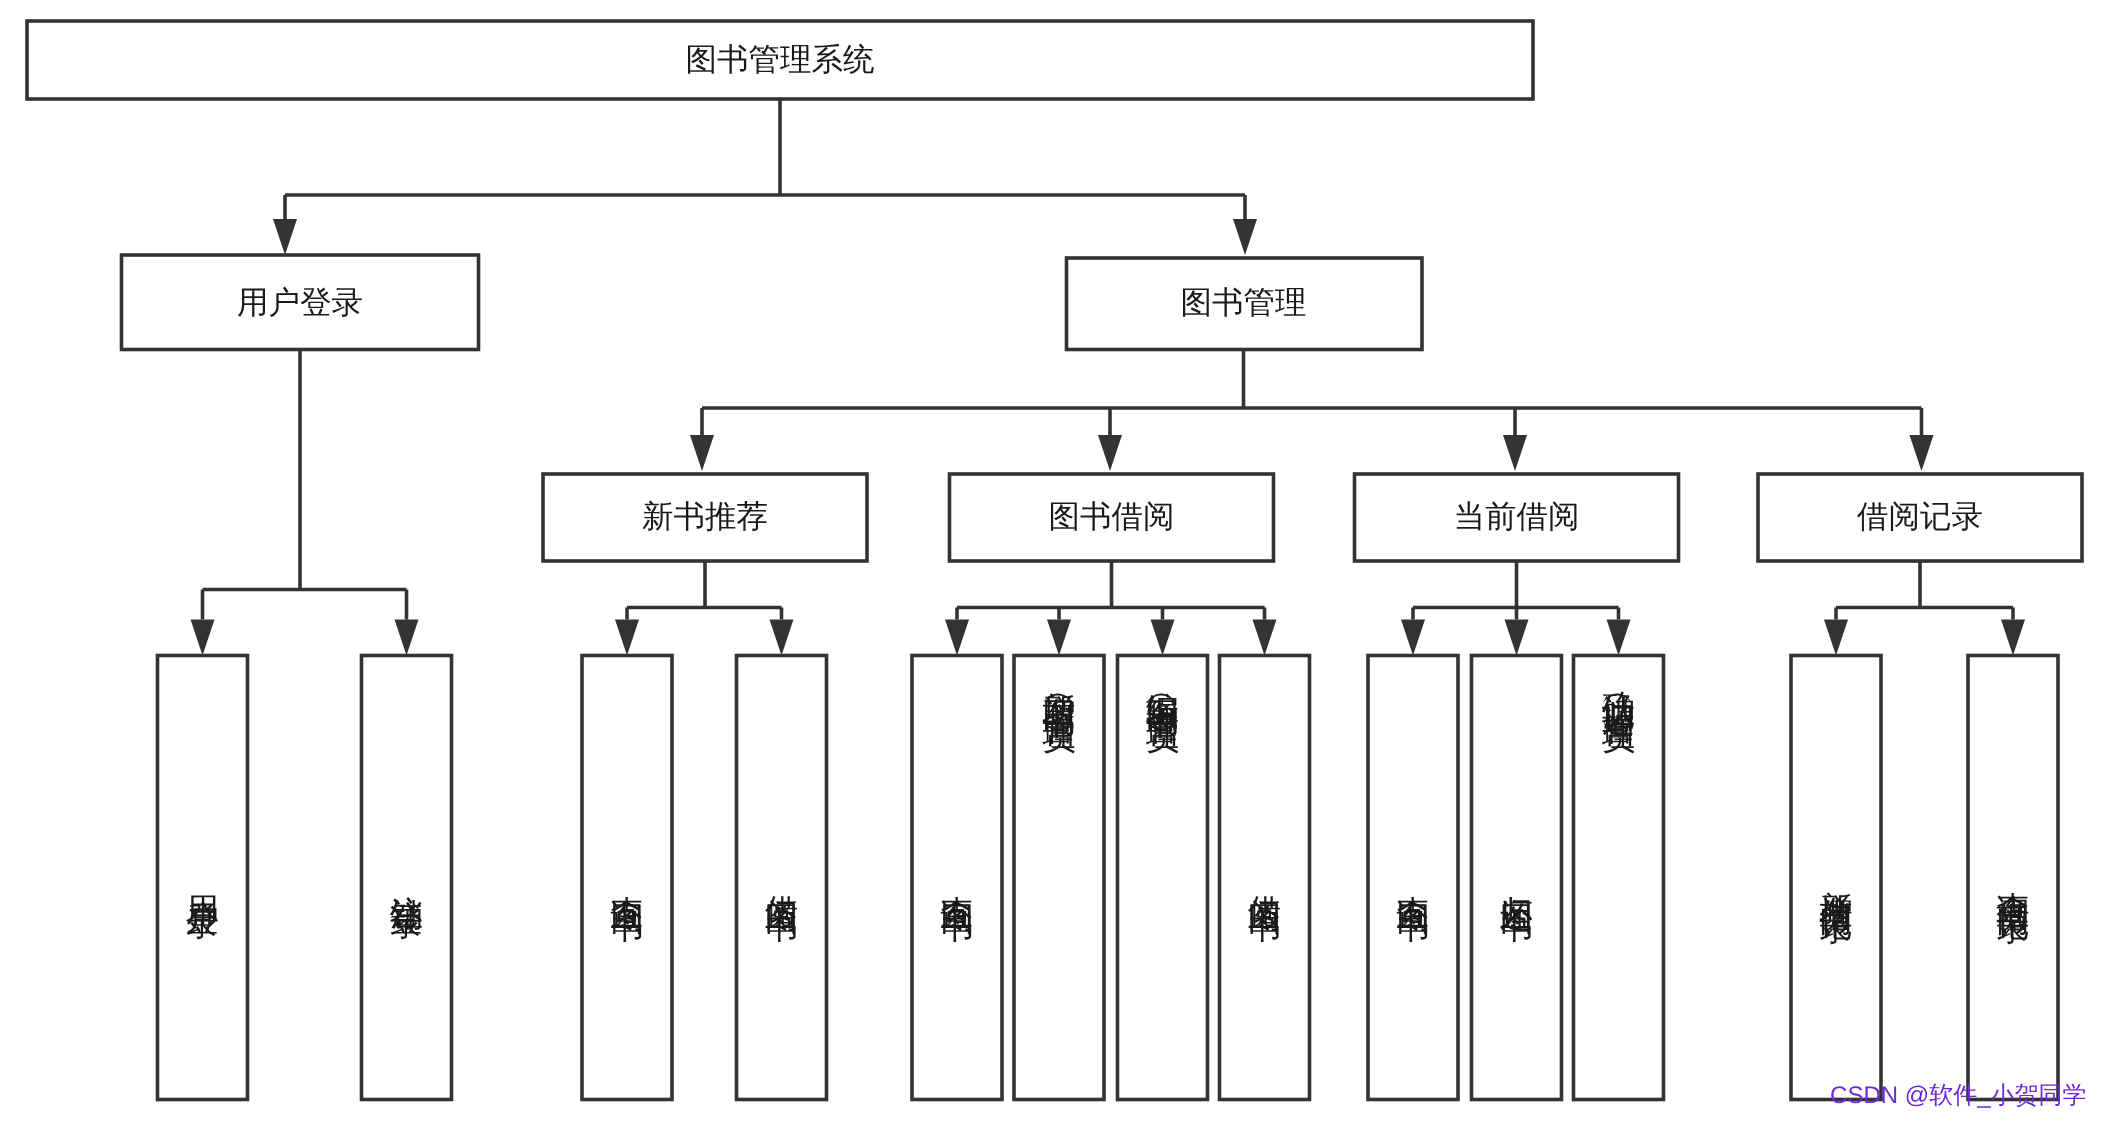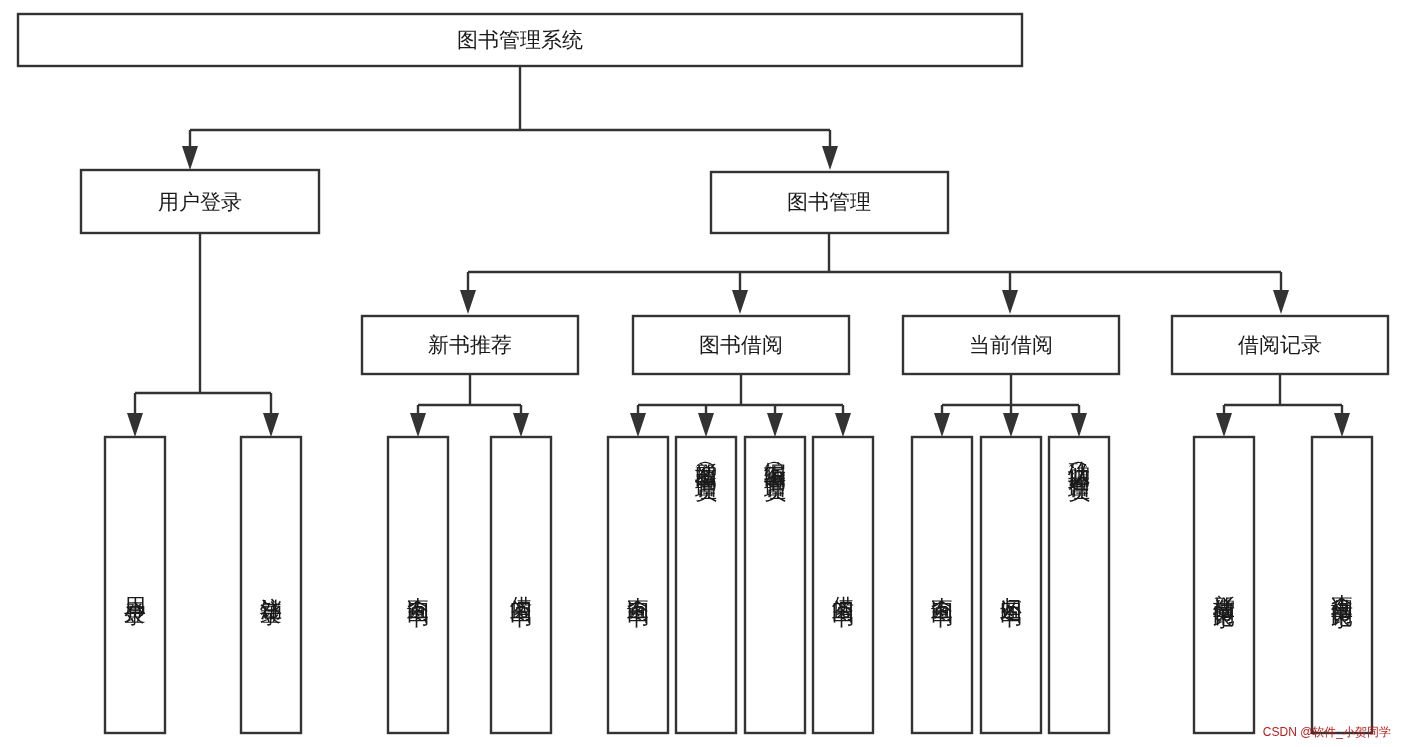--- a/index.html
+++ b/index.html
@@ -58,22 +58,22 @@
     line-height: 1;
     letter-spacing: 3px;
     color: #1a1a1a;
     white-space: nowrap;
   }
   .watermark {
     position: absolute;
     right: 14px;
     bottom: 6px;
     font-family: "Liberation Sans", "DejaVu Sans", sans-serif;
-    font-size: 12px;
-    color: #b91c1c;
+    font-size: 16px;
+    color: #6d28d9;
     white-space: nowrap;
     user-select: none;
     text-align: center;
   }
 </style>
 </head>
 <body>
 
 <svg id="diagram" viewBox="0 0 1405 747">
 

